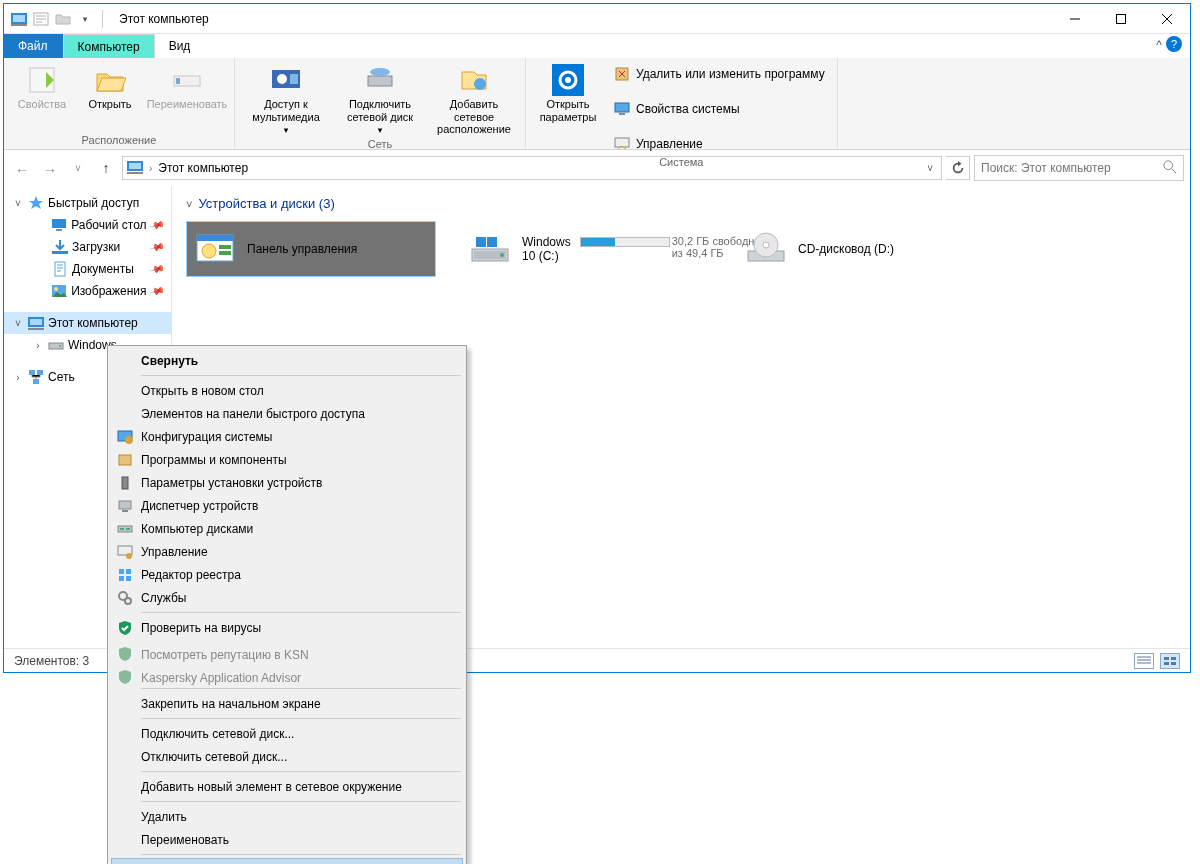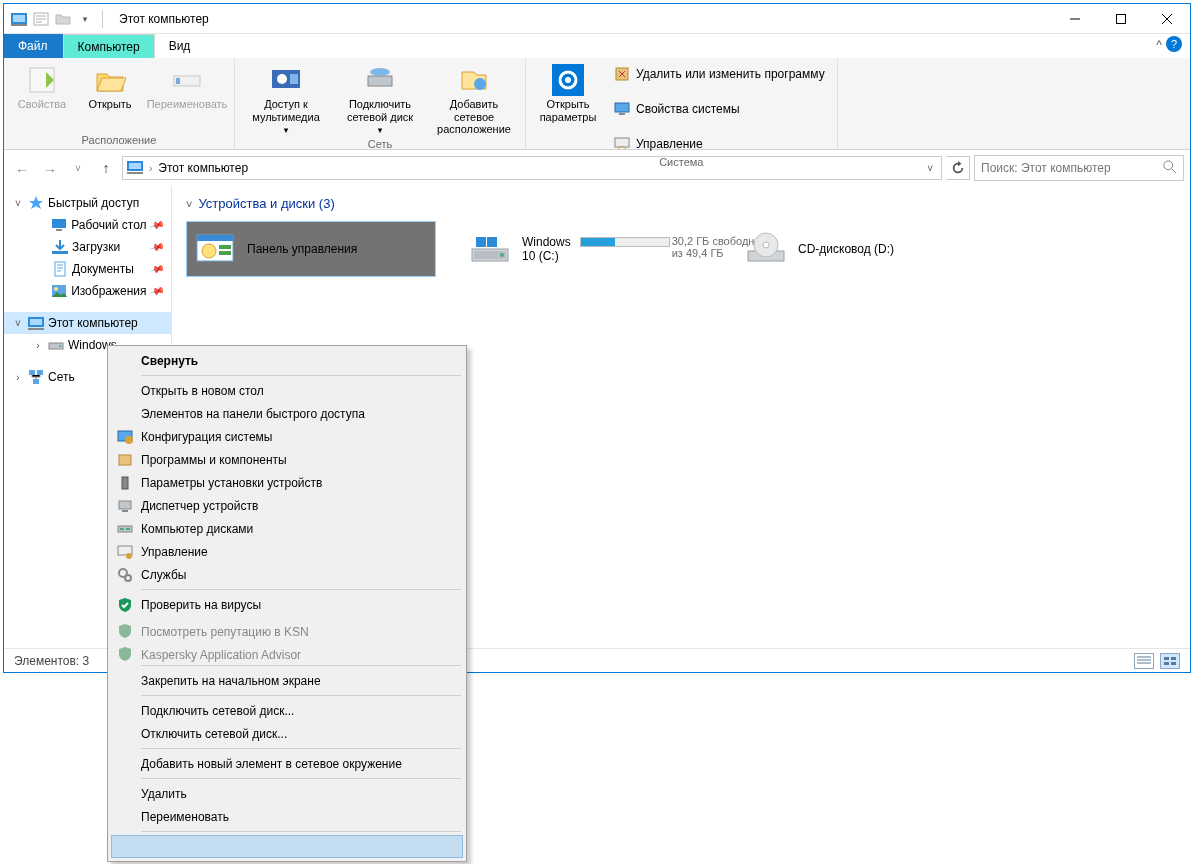--- a/index.html
+++ b/index.html
@@ -520,20 +520,31 @@
         <svg class="sq" viewBox="0 0 16 16">
           <rect x="1" y="2" width="14" height="9" fill="#eee" stroke="#888"></rect>
           <circle cx="12" cy="12" r="3" fill="#d8a23a"></circle>
         </svg>
       </span>
     <span>Управление</span>
   </div>
   <div class="cm-row">
     <span class="cm-icon">
         <svg class="sq" viewBox="0 0 16 16">
+          <rect x="2" y="2" width="5" height="5" fill="#4aa3ff"></rect>
+          <rect x="9" y="2" width="5" height="5" fill="#4aa3ff"></rect>
+          <rect x="2" y="9" width="5" height="5" fill="#4aa3ff"></rect>
+          <rect x="9" y="9" width="5" height="5" fill="#4aa3ff"></rect>
+        </svg>
+      </span>
+    <span>Редактор реестра</span>
+  </div>
+  <div class="cm-row">
+    <span class="cm-icon">
+        <svg class="sq" viewBox="0 0 16 16">
           <circle cx="6" cy="6" r="4" fill="none" stroke="#888" stroke-width="2"></circle>
           <circle cx="11" cy="11" r="3" fill="none" stroke="#888" stroke-width="2"></circle>
         </svg>
       </span>
     <span>Службы</span>
   </div>
   <div class="cm-sep"></div>
   <div class="cm-row">
     <span class="cm-icon">
         <svg class="sq" viewBox="0 0 16 16">

